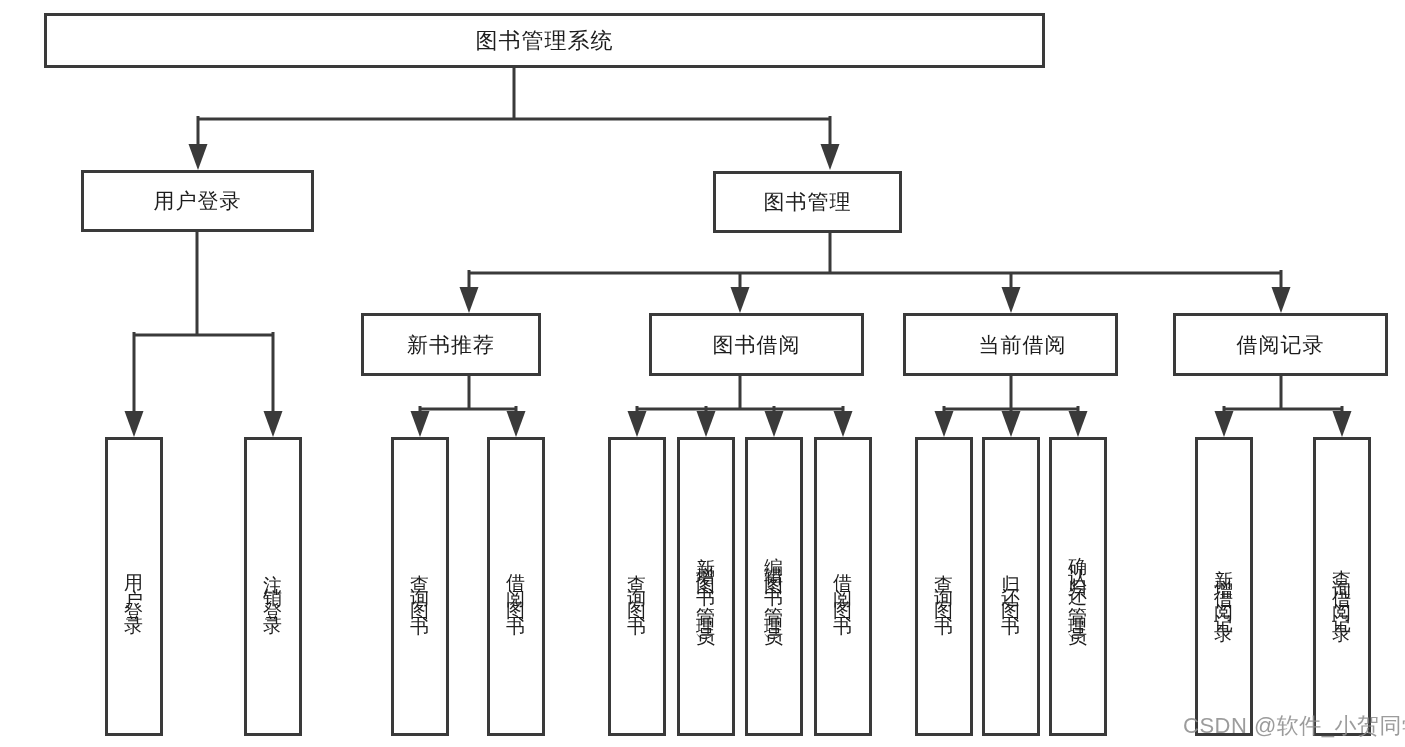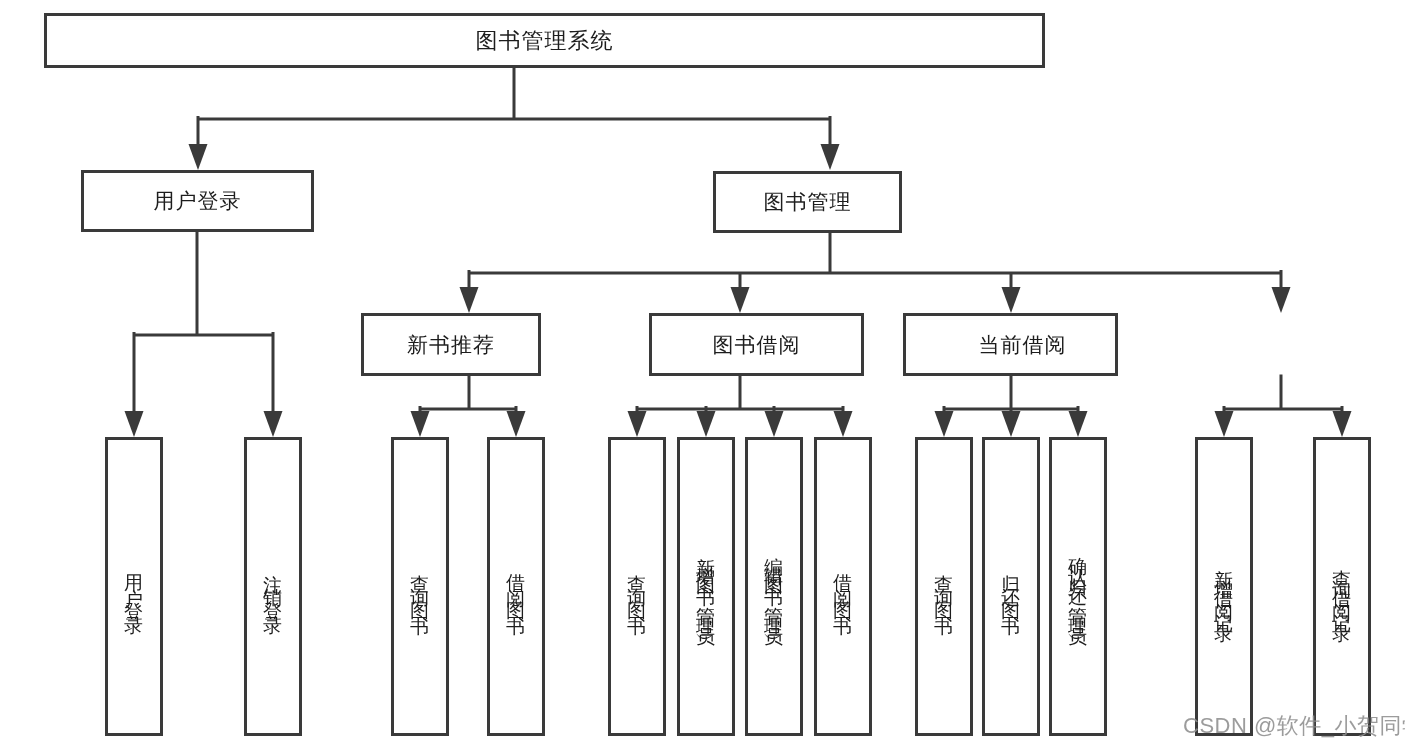--- a/index.html
+++ b/index.html
@@ -84,20 +84,21 @@
   </svg>
 
   <div class="box hbox root" style="left:12px;top:13px;width:1001px;height:55px;">图书管理系统</div>
 
   <div class="box hbox" style="left:81px;top:170px;width:233px;height:62px;">用户登录</div>
   <div class="box hbox" style="left:713px;top:171px;width:189px;height:62px;">图书管理</div>
 
   <div class="box hbox" style="left:361px;top:313px;width:180px;height:63px;">新书推荐</div>
   <div class="box hbox" style="left:632px;top:313px;width:215px;height:63px;margin-left:17px;">图书借阅</div>
   <div class="box hbox" style="left:903px;top:313px;width:215px;height:63px;padding-left:24px;">当前借阅</div>
+  <div class="box hbox" style="left:1173px;top:313px;width:215px;height:63px;">借阅记录</div>
 
   <div class="box vbox vs" style="left:105px;top:437px;width:58px;height:299px;">用户登录</div>
   <div class="box vbox vs" style="left:244px;top:437px;width:58px;height:299px;">注销登录</div>
 
   <div class="box vbox vs" style="left:391px;top:437px;width:58px;height:299px;">查询图书</div>
   <div class="box vbox vs" style="left:487px;top:437px;width:58px;height:299px;">借阅图书</div>
 
   <div class="box vbox vs" style="left:608px;top:437px;width:58px;height:299px;">查询图书</div>
   <div class="box vbox vl" style="left:677px;top:437px;width:58px;height:299px;">新增图书（管理员）</div>
   <div class="box vbox vl" style="left:745px;top:437px;width:58px;height:299px;">编辑图书（管理员）</div>

